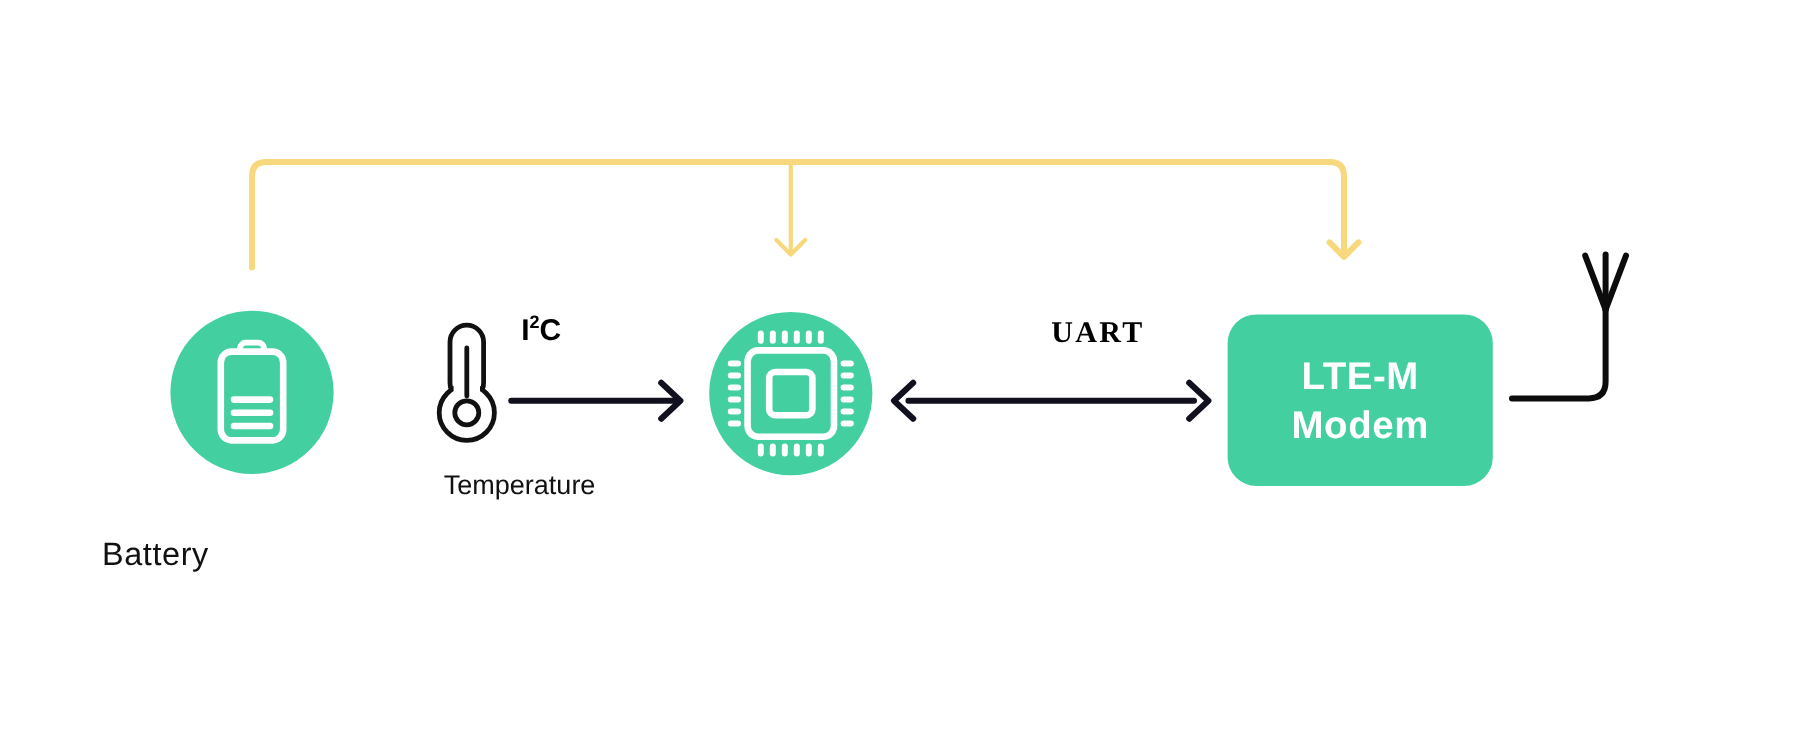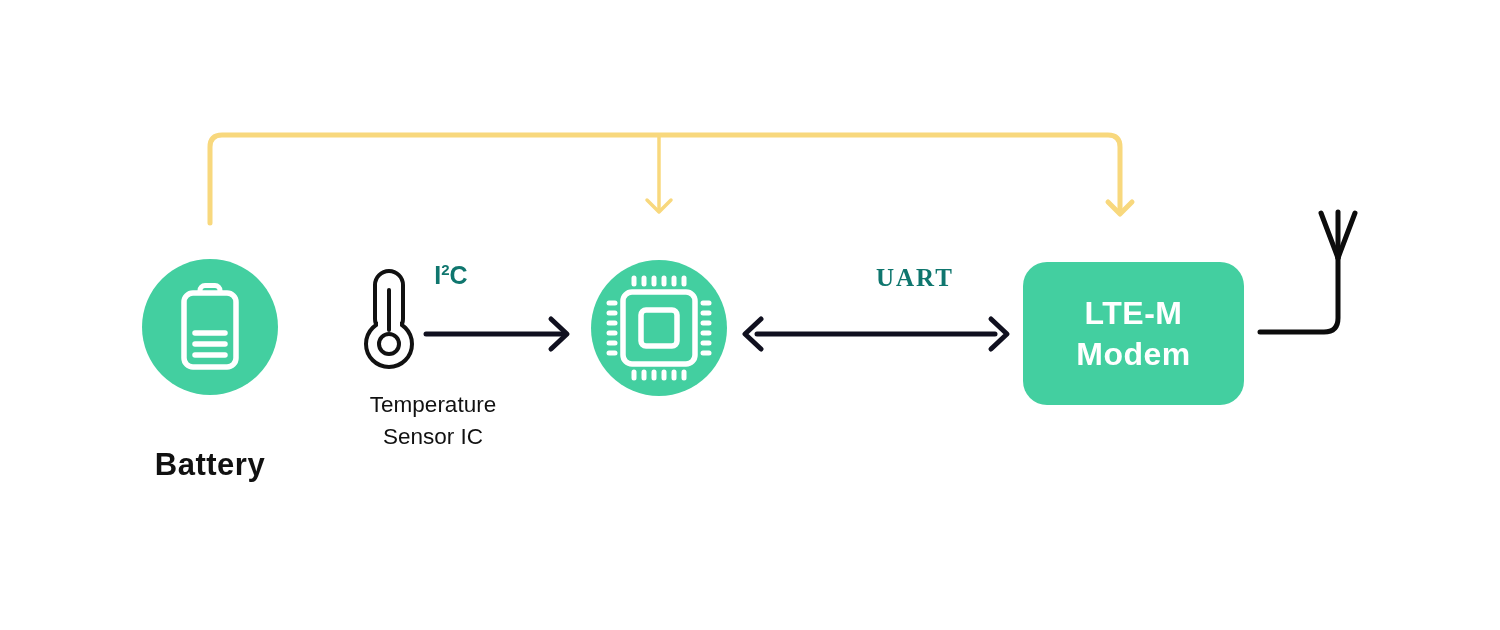--- a/index.html
+++ b/index.html
@@ -21,43 +21,43 @@
     position: absolute;
     width: 136px; height: 136px;
     border-radius: 50%;
     background: #43CFA0;
     display: flex; align-items: center; justify-content: center;
   }
   .circle-battery { left: 142px; top: 259px; }
   .circle-mcu    { left: 591px; top: 260px; }
   .node-label {
     position: absolute;
-    text-align: center;
-    font-weight: 700;
-    font-size: 31px;
+    text-align: left;
+    font-weight: 400;
+    font-size: 27px;
     letter-spacing: 0.5px;
     color: #111111;
   }
   .label-battery { left: 85px;  top: 447px; width: 250px; }
   .label-mcu     { left: 534px; top: 447px; width: 250px; }
   .sensor-icon-wrap {
     position: absolute; left: 354px; top: 268px;
     width: 70px; height: 105px;
   }
   .sensor-label {
     position: absolute; left: 308px; top: 389px; width: 250px;
     text-align: center;
     font-weight: 400; font-size: 22.5px; line-height: 32px;
     color: #111111;
   }
   .bus-label {
     position: absolute;
     text-align: center;
     font-weight: 700;
-    color: #0f766e;
+    color: #000000;
   }
   .label-i2c  { left: 391px; top: 261px; width: 120px; font-size: 25px; }
   .label-i2c sup { font-size: 15px; vertical-align: super; line-height: 0; }
   .label-uart { left: 815px; top: 264px; width: 200px; font-size: 25px; letter-spacing: 2px; font-family: Liberation Serif, serif; }
   .modem-box {
     position: absolute; left: 1023px; top: 262px;
     width: 221px; height: 143px;
     background: #43CFA0;
     border-radius: 24px;
     display: flex; flex-direction: column;
@@ -118,21 +118,20 @@
     <svg width="70" height="105" viewBox="0 0 70 105" xmlns="http://www.w3.org/2000/svg">
       <rect x="21" y="3" width="28" height="62" rx="14" fill="#ffffff" stroke="#111111" stroke-width="4"></rect>
       <circle cx="35" cy="76" r="23" fill="#ffffff" stroke="#111111" stroke-width="4"></circle>
       <rect x="24" y="50" width="22" height="18" fill="#ffffff"></rect>
       <circle cx="35" cy="76" r="10" fill="#ffffff" stroke="#111111" stroke-width="4"></circle>
       <line x1="35" y1="22" x2="35" y2="62" stroke="#111111" stroke-width="4" stroke-linecap="round"></line>
     </svg>
   </div>
   <div class="sensor-label">
     <div>Temperature</div>
-    <div>Sensor IC</div>
   </div>
 
   <div class="bus-label label-i2c"><span>I</span><sup>2</sup><span>C</span></div>
 
   <div class="node-circle circle-mcu">
     <svg width="112" height="112" viewBox="0 0 112 112" xmlns="http://www.w3.org/2000/svg">
       <rect x="20" y="20" width="72" height="72" rx="9" fill="none" stroke="#ffffff" stroke-width="5.5"></rect>
       <rect x="38" y="38" width="36" height="36" rx="5" fill="none" stroke="#ffffff" stroke-width="5.5"></rect>
       <g stroke="#ffffff" stroke-width="5" stroke-linecap="round">
         <line x1="31" y1="6" x2="31" y2="12"></line>

